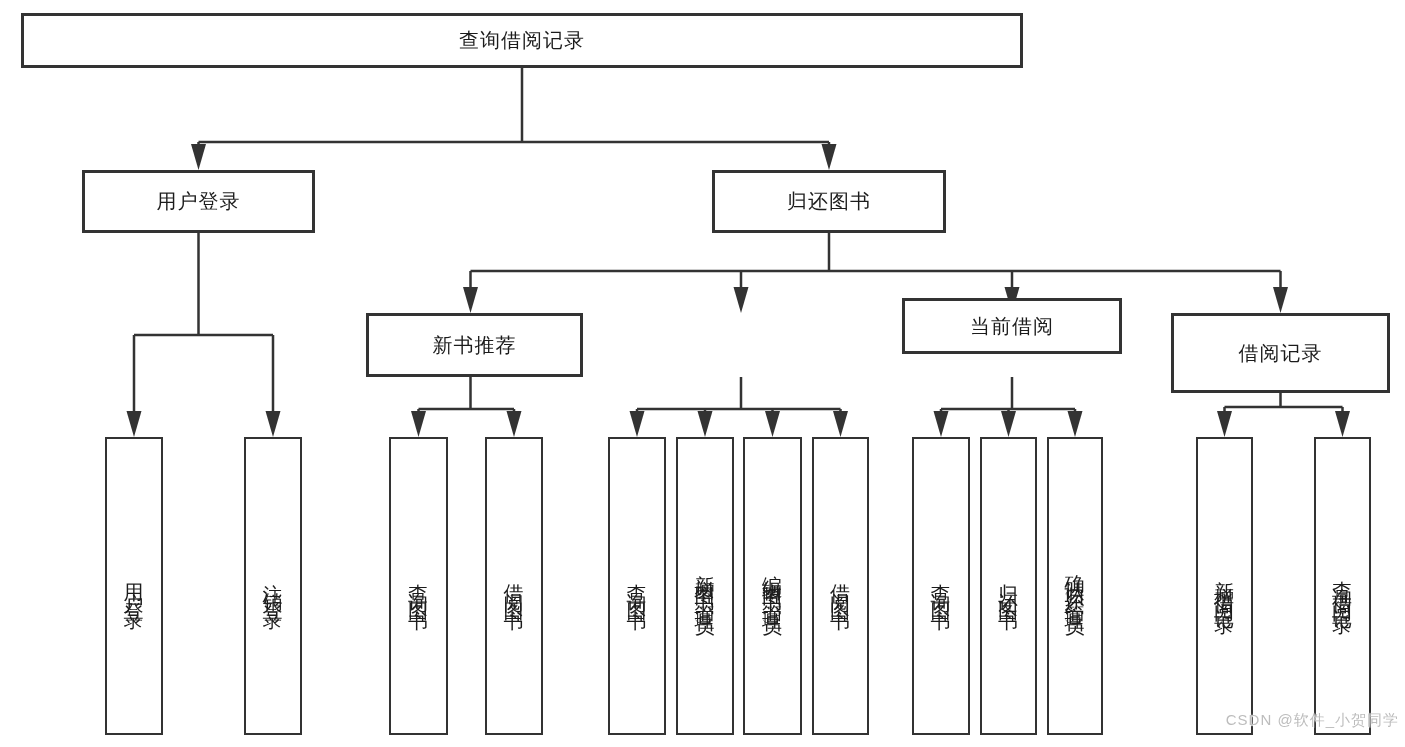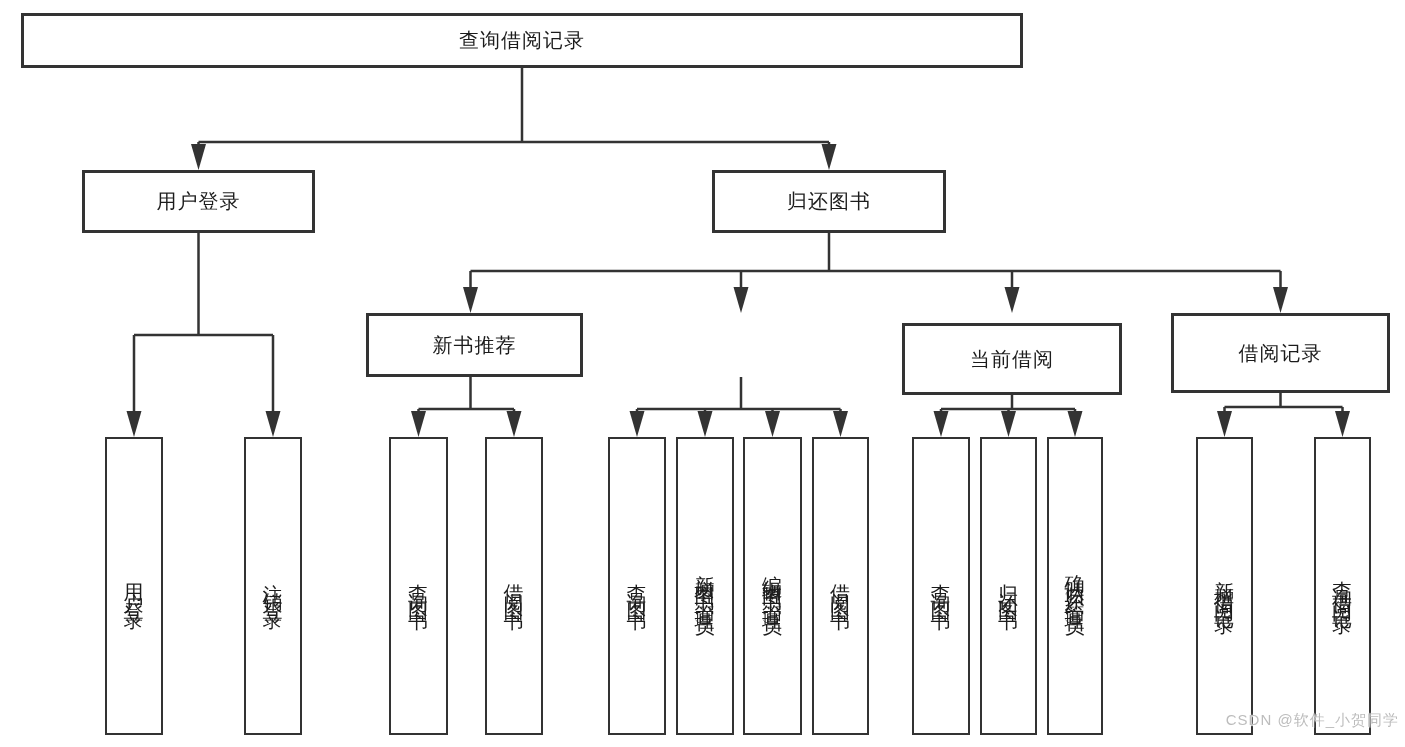--- a/index.html
+++ b/index.html
@@ -90,21 +90,21 @@
       <polygon points="1335,411 1350,411 1342.5,437"></polygon>
     </g>
   </svg>
 
   <div class="hbox" style="left:21px;top:13px;width:1002px;height:55px;">查询借阅记录</div>
 
   <div class="hbox" style="left:82px;top:170px;width:233px;height:63px;">用户登录</div>
   <div class="hbox" style="left:712px;top:170px;width:234px;height:63px;">归还图书</div>
 
   <div class="hbox" style="left:366px;top:313px;width:217px;height:64px;">新书推荐</div>
-  <div class="hbox" style="left:902px;top:323px;width:220px;height:72px;">当前借阅</div>
+  <div class="hbox" style="left:902px;top:298px;width:220px;height:56px;">当前借阅</div>
   <div class="hbox" style="left:1171px;top:313px;width:219px;height:80px;">借阅记录</div>
 
   <div class="vbox" style="left:105px;top:437px;width:58px;height:298px;">用户登录</div>
   <div class="vbox" style="left:244px;top:437px;width:58px;height:298px;">注销登录</div>
 
   <div class="vbox" style="left:389px;top:437px;width:59px;height:298px;">查询图书</div>
   <div class="vbox" style="left:485px;top:437px;width:58px;height:298px;">借阅图书</div>
 
   <div class="vbox" style="left:608px;top:437px;width:58px;height:298px;">查询图书</div>
   <div class="vbox" style="left:676px;top:437px;width:58px;height:298px;letter-spacing:6px;">新增图书（管理员）</div>

